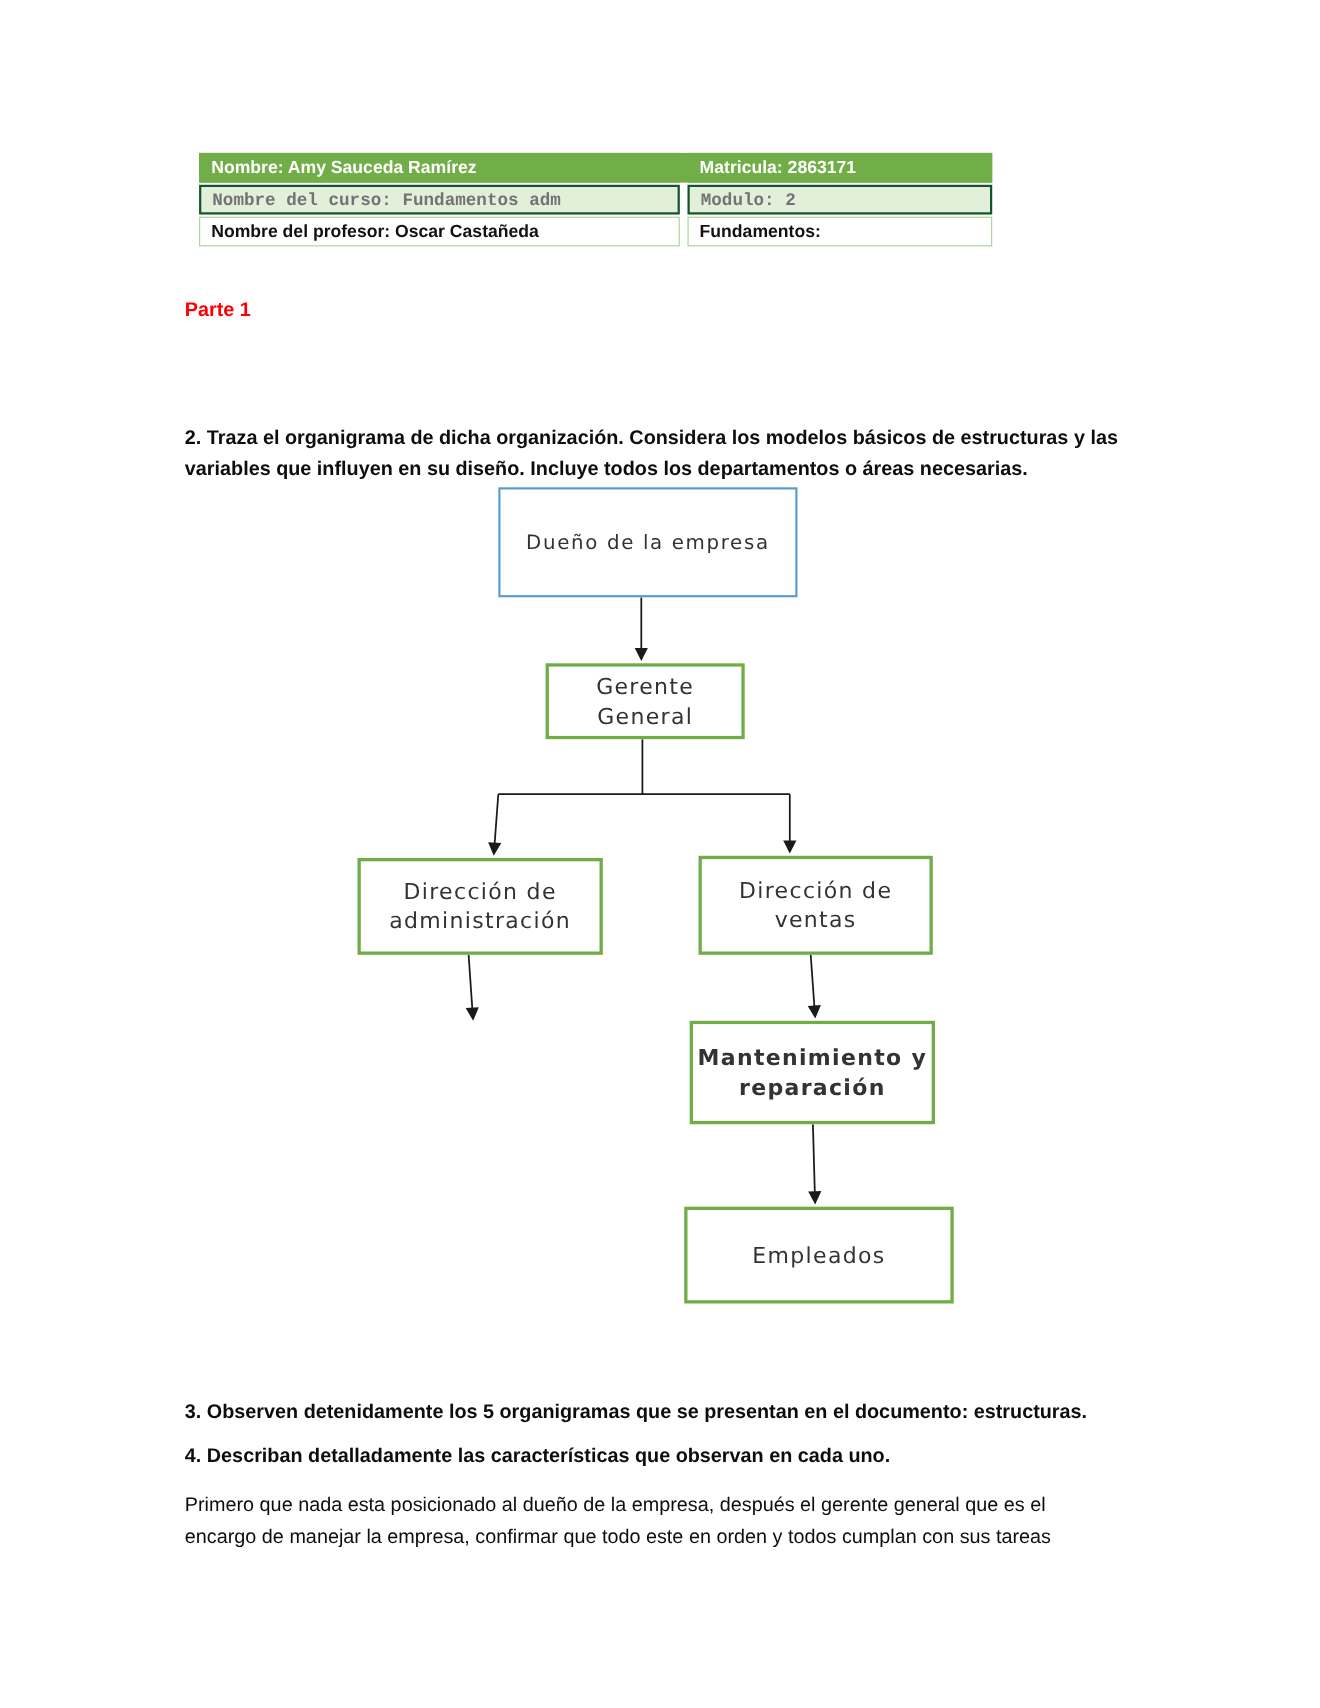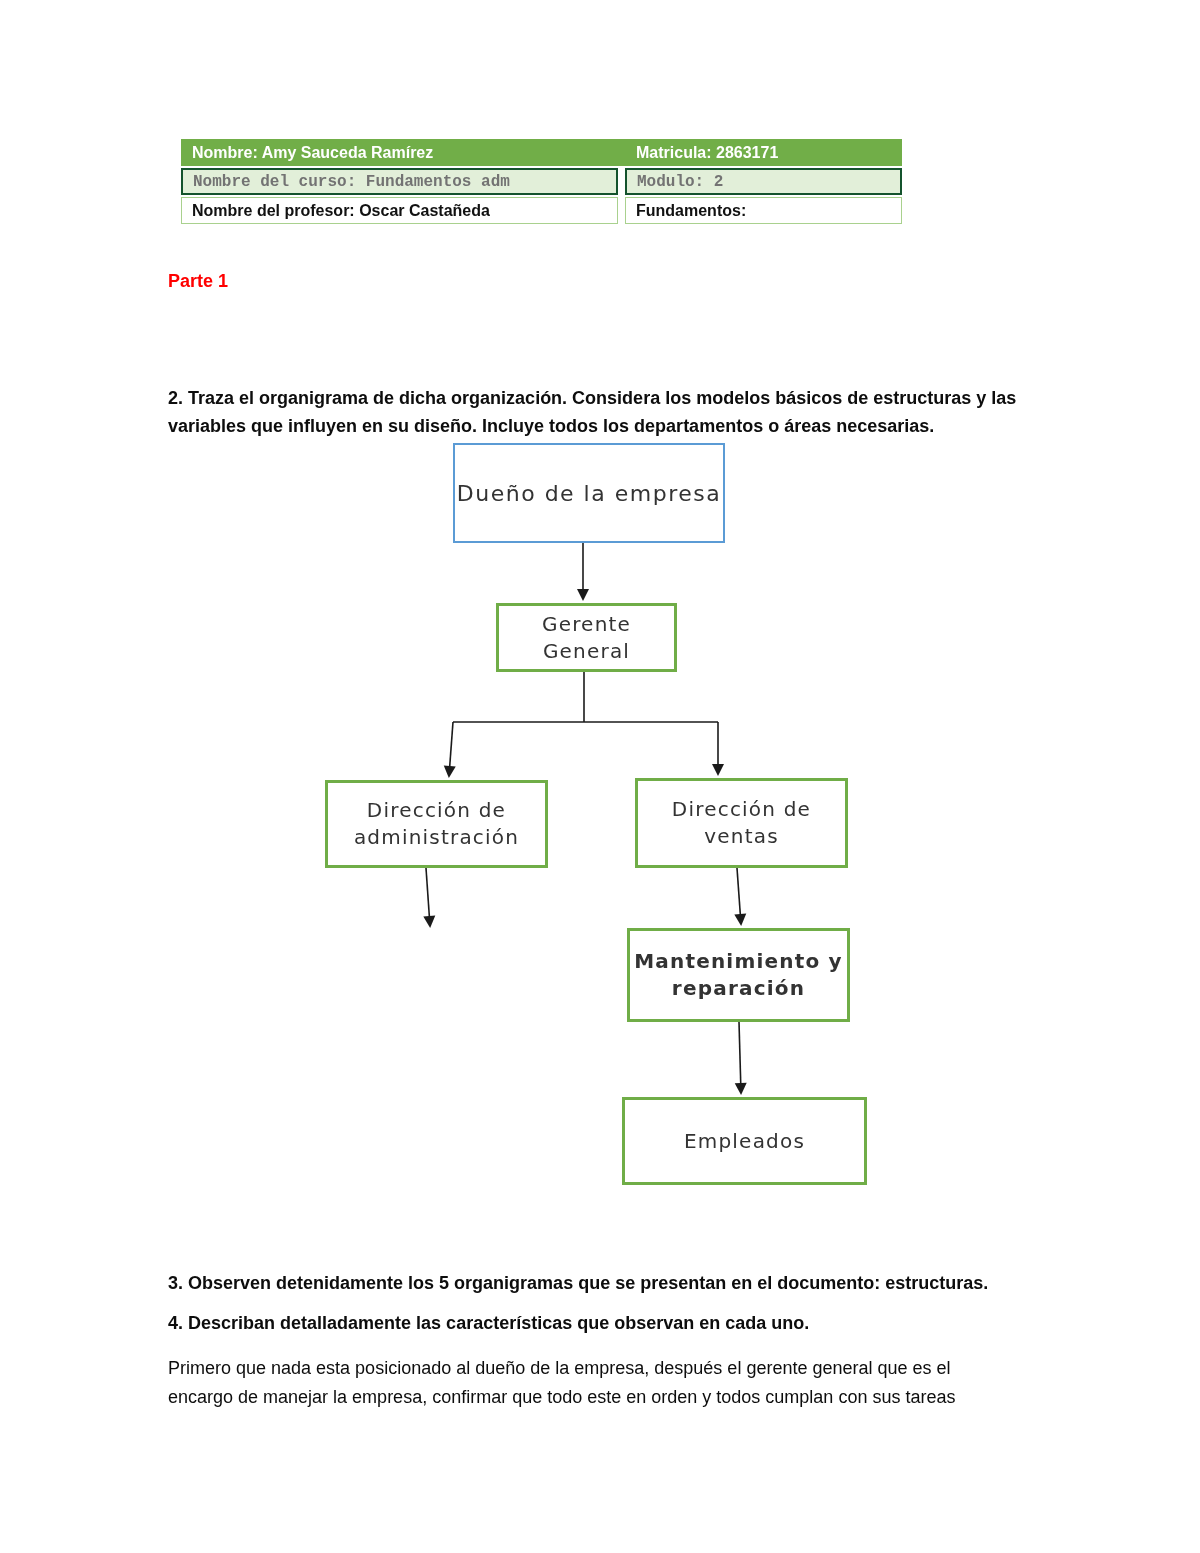--- a/index.html
+++ b/index.html
@@ -75,21 +75,21 @@
     background:#ffffff;
     box-sizing:border-box;
     font-family:"DejaVu Sans", sans-serif;
     font-size:20px;
     letter-spacing:1.2px;
     color:#333333;
     line-height:27px;
     white-space:pre-line;
   }
   .node-green{border:3px solid #70AD47;}
-  .node-blue {border:2px solid #5B9BD5; font-size:22px; letter-spacing:1.5px;}
+  .node-blue {border:2px solid #5B9BD5; font-size:18px; letter-spacing:1.5px;}
 
   .n-owner    {left:453px; top:13px;  width:272px; height:100px;}
   .n-gm       {left:496px; top:173px; width:181px; height:69px;}
   .n-diradmin {left:325px; top:350px; width:223px; height:88px;}
   .n-dirventas{left:635px; top:348px; width:213px; height:90px;}
   .n-atencion {left:316px; top:500px; width:230px; height:94px;}
   .n-mant     {left:627px; top:498px; width:223px; height:94px;font-weight:bold;}
   .n-empleados{left:622px; top:667px; width:245px; height:88px;}
 </style>
 </head>

